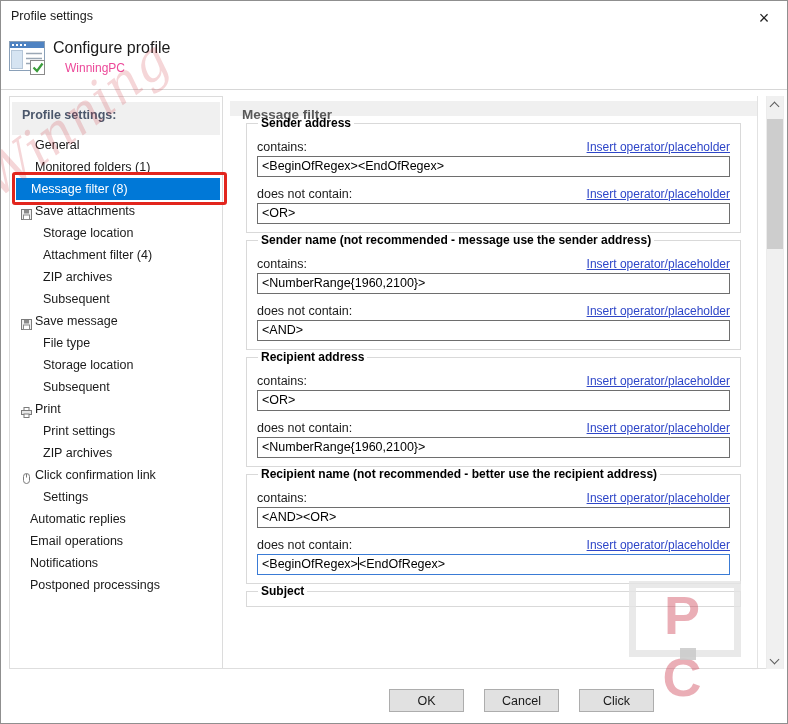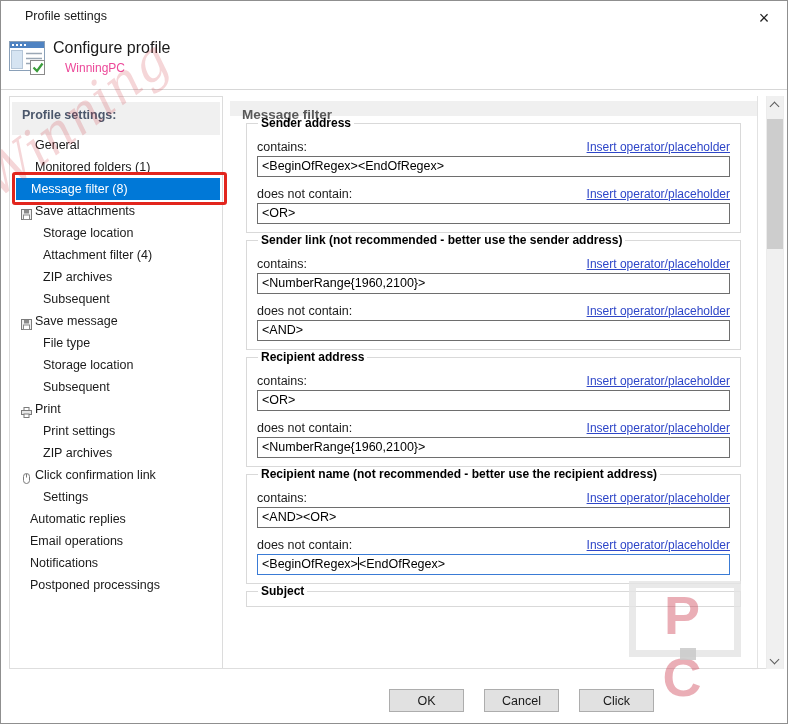--- a/index.html
+++ b/index.html
@@ -1,20 +1,20 @@
 <!DOCTYPE html>
 <html style="--accent: #0078d7; --link: #2e46c8; --annotation: #e2251d;"><head>
 <meta charset="utf-8">
 <style>
   html,body{margin:0;padding:0;background:#cfcfcf;}
   body{width:788px;height:724px;font-family:"Liberation Sans","DejaVu Sans",sans-serif;-webkit-font-smoothing:antialiased;}
   .dialog{position:relative;width:788px;height:724px;background:#fff;border:1px solid #8f8f8f;box-sizing:border-box;overflow:hidden;}
 
   
-  .titlebar-text{position:absolute;left:24px;top:8px;font-size:12.5px;color:#1a1a1a;}
+  .titlebar-text{position:absolute;left:10px;top:8px;font-size:12.5px;color:#1a1a1a;}
   .close-btn{position:absolute;right:11px;top:5px;width:24px;height:24px;text-align:center;line-height:24px;font-size:18px;color:#222;cursor:default;}
 
   
   .hdr-icon{position:absolute;left:8px;top:40px;}
   .hdr-title{position:absolute;left:52px;top:38px;font-size:16px;color:#1a1a1a;}
   .hdr-sub{position:absolute;left:64px;top:60px;font-size:12px;color:#ec4899;}
   .hdr-divider{position:absolute;left:0;right:0;top:88px;height:1px;background:#d7d7d7;}
 
   
   .sidebar{position:absolute;left:8px;top:95px;width:214px;height:573px;border:1px solid #dcdcdc;box-sizing:border-box;background:#fff;}
@@ -145,21 +145,21 @@
               <a class="flink">Insert operator/placeholder</a>
             </div>
             <div class="tbox">&lt;BeginOfRegex&gt;&lt;EndOfRegex&gt;</div>
             <div class="frow">
               <span class="flabel">does not contain:</span>
               <a class="flink">Insert operator/placeholder</a>
             </div>
             <div class="tbox">&lt;OR&gt;</div>
           </fieldset>
           <fieldset class="grp g2">
-            <legend>Sender link (not recommended - better use the sender address)</legend>
+            <legend>Sender name (not recommended - message use the sender address)</legend>
             <div class="frow">
               <span class="flabel">contains:</span>
               <a class="flink">Insert operator/placeholder</a>
             </div>
             <div class="tbox">&lt;NumberRange{1960,2100}&gt;</div>
             <div class="frow">
               <span class="flabel">does not contain:</span>
               <a class="flink">Insert operator/placeholder</a>
             </div>
             <div class="tbox">&lt;AND&gt;</div>

